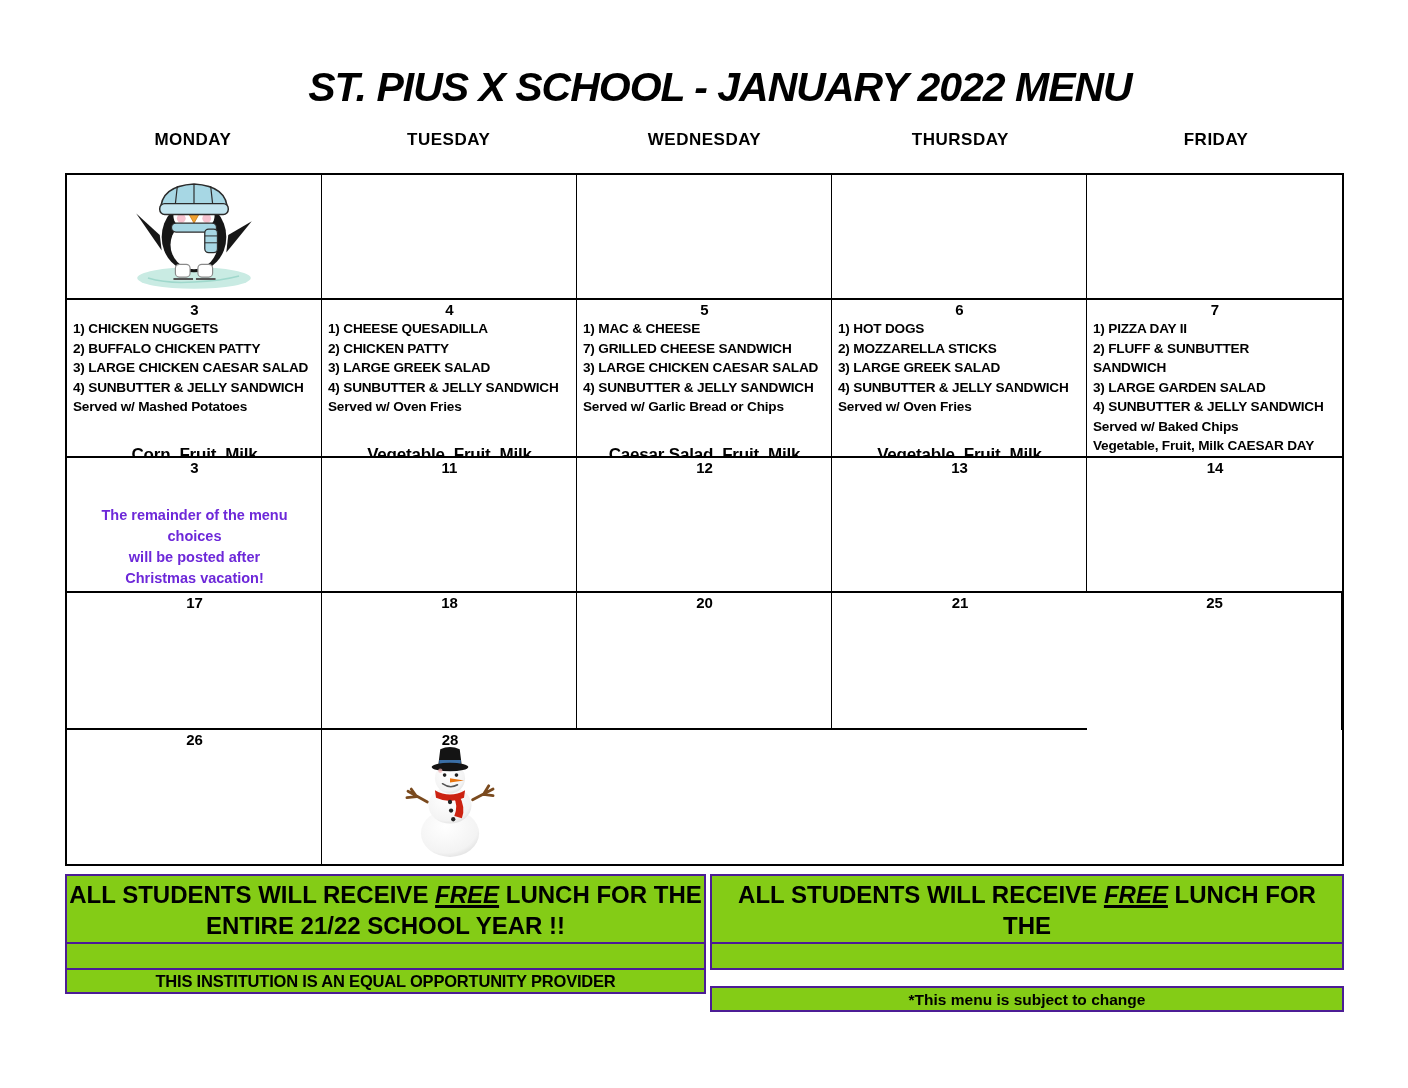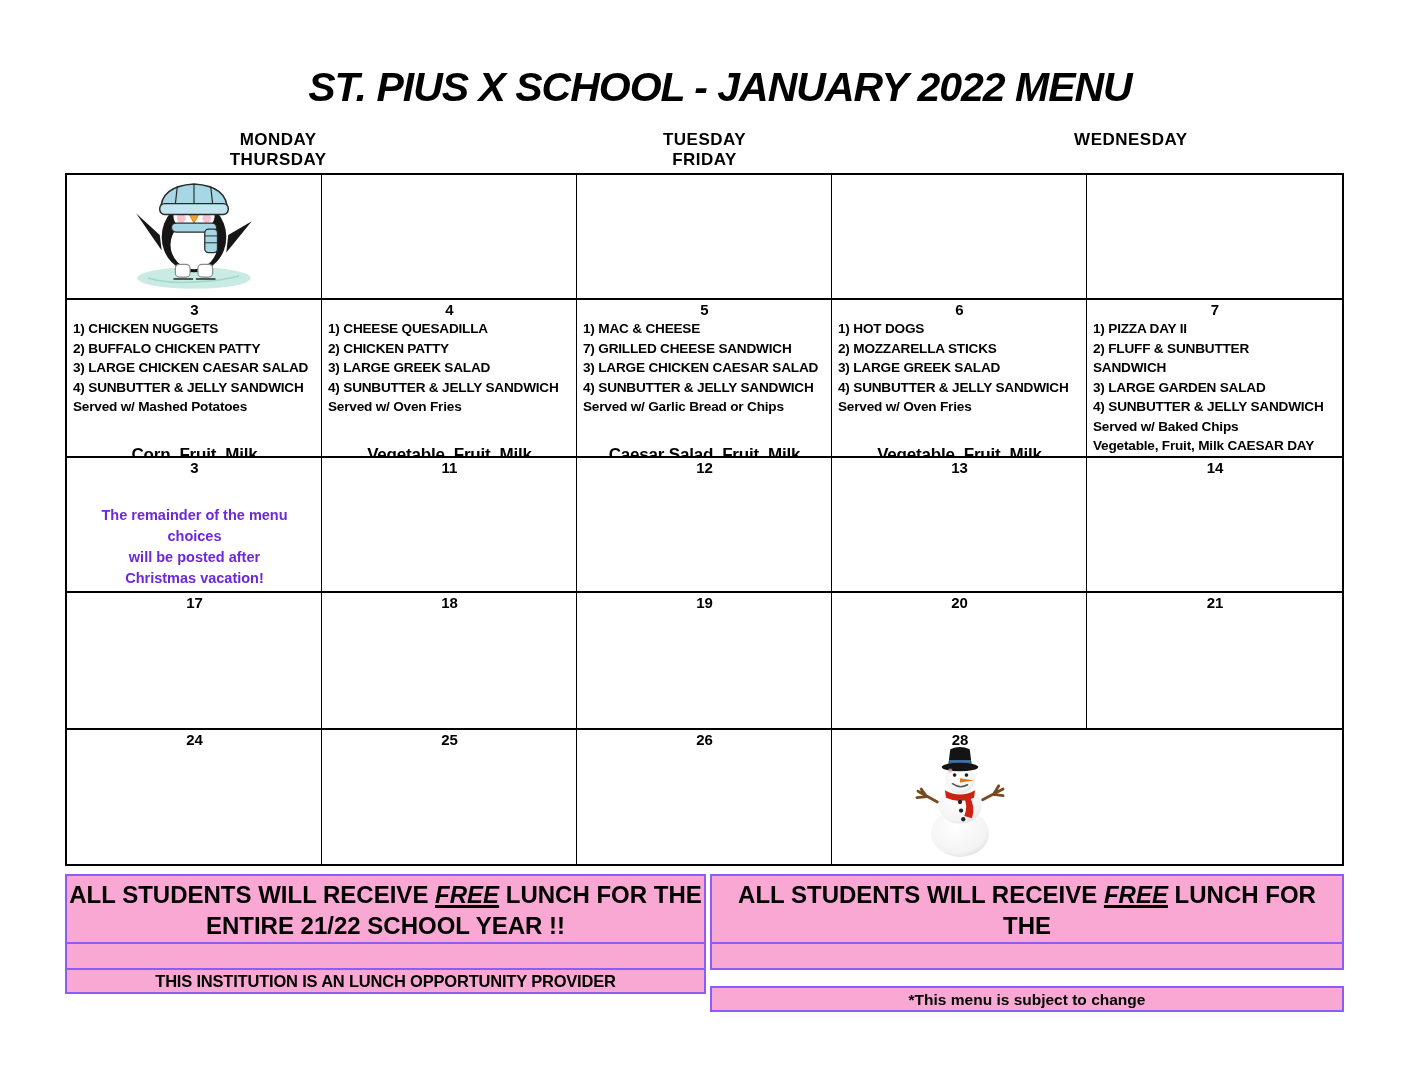--- a/index.html
+++ b/index.html
@@ -8,21 +8,21 @@
     font-family:"Liberation Sans", sans-serif;color:#000;
     overflow:hidden;
   }
   .title{
     position:absolute;top:64px;left:16px;width:100%;
     text-align:center;font-size:41px;font-weight:bold;font-style:italic;
     letter-spacing:-1px;
   }
   .weekday-row{
     position:absolute;top:130px;left:65px;width:1279px;
-    display:grid;grid-template-columns:repeat(3,1fr);
+    display:grid;grid-template-columns:repeat(5,1fr);
   }
   .weekday-row .wd{
     text-align:center;font-size:17px;font-weight:bold;letter-spacing:.5px;
   }
   .calendar{
     position:absolute;top:173px;left:65px;width:1279px;
     border:2px solid #000;box-sizing:border-box;
     display:grid;grid-template-columns:repeat(5,1fr);
     grid-template-rows:125px 158px 135px 137px 134px;
     background:#fff;
@@ -44,21 +44,21 @@
     letter-spacing:-.2px;
     margin-top:28px;
   }
   .note{margin-top:28px;}
   .note div{
     color:#6d28d9;text-align:center;font-weight:bold;font-size:14.5px;
     line-height:21px;
   }
   .artwrap{position:absolute;left:0;right:0;bottom:2px;text-align:center;}
   .bottom-box{
-    position:absolute;border:2px solid #8b5cf6;box-sizing:border-box;background:#f9a8d4;
+    position:absolute;border:2px solid #4c1d95;box-sizing:border-box;background:#84cc16;
   }
   .banner{
     top:874px;height:70px;text-align:center;
     font-size:24px;line-height:31px;font-weight:bold;padding-top:3px;
   }
   .banner .free{
     font-style:italic;text-decoration:underline;text-decoration-thickness:2.5px;
   }
   .spacer{top:942px;height:28px;}
   .footerbar{
@@ -193,32 +193,26 @@
     <div class="date">14</div>
   </div>
 
   <div class="cell">
     <div class="date">17</div>
   </div>
   <div class="cell">
     <div class="date">18</div>
   </div>
   <div class="cell">
-    <div class="date">19</div>
-  </div>
-  <div class="cell">
     <div class="date">20</div>
   </div>
   <div class="cell c5">
     <div class="date">21</div>
   </div>
 
-  <div class="cell r5">
-    <div class="date">24</div>
-  </div>
   <div class="cell r5">
     <div class="date">25</div>
   </div>
   <div class="cell r5">
     <div class="date">26</div>
   </div>
   <div class="cell r5 c5">
     <div class="date">28</div>
     <div class="artwrap">
       <svg width="108" height="112" viewBox="0 0 100 104">
@@ -257,14 +251,14 @@
   <span>ENTIRE 21/22 SCHOOL YEAR !!</span>
 </div>
 <div class="bottom-box banner righthalf">
   <span>ALL STUDENTS WILL RECEIVE </span><span class="free">FREE</span><span> LUNCH FOR THE</span><br>
   <span>ENTIRE 21/22 SCHOOL YEAR !!</span>
 </div>
 
 <div class="bottom-box spacer lefthalf"></div>
 <div class="bottom-box spacer righthalf"></div>
 
-<div class="bottom-box footerbar fleft lefthalf">THIS INSTITUTION IS AN LUNCH OPPORTUNITY PROVIDER</div>
+<div class="bottom-box footerbar fleft lefthalf">THIS INSTITUTION IS AN EQUAL OPPORTUNITY PROVIDER</div>
 <div class="bottom-box footerbar fright righthalf">*This menu is subject to change</div>
 
 </body></html>

